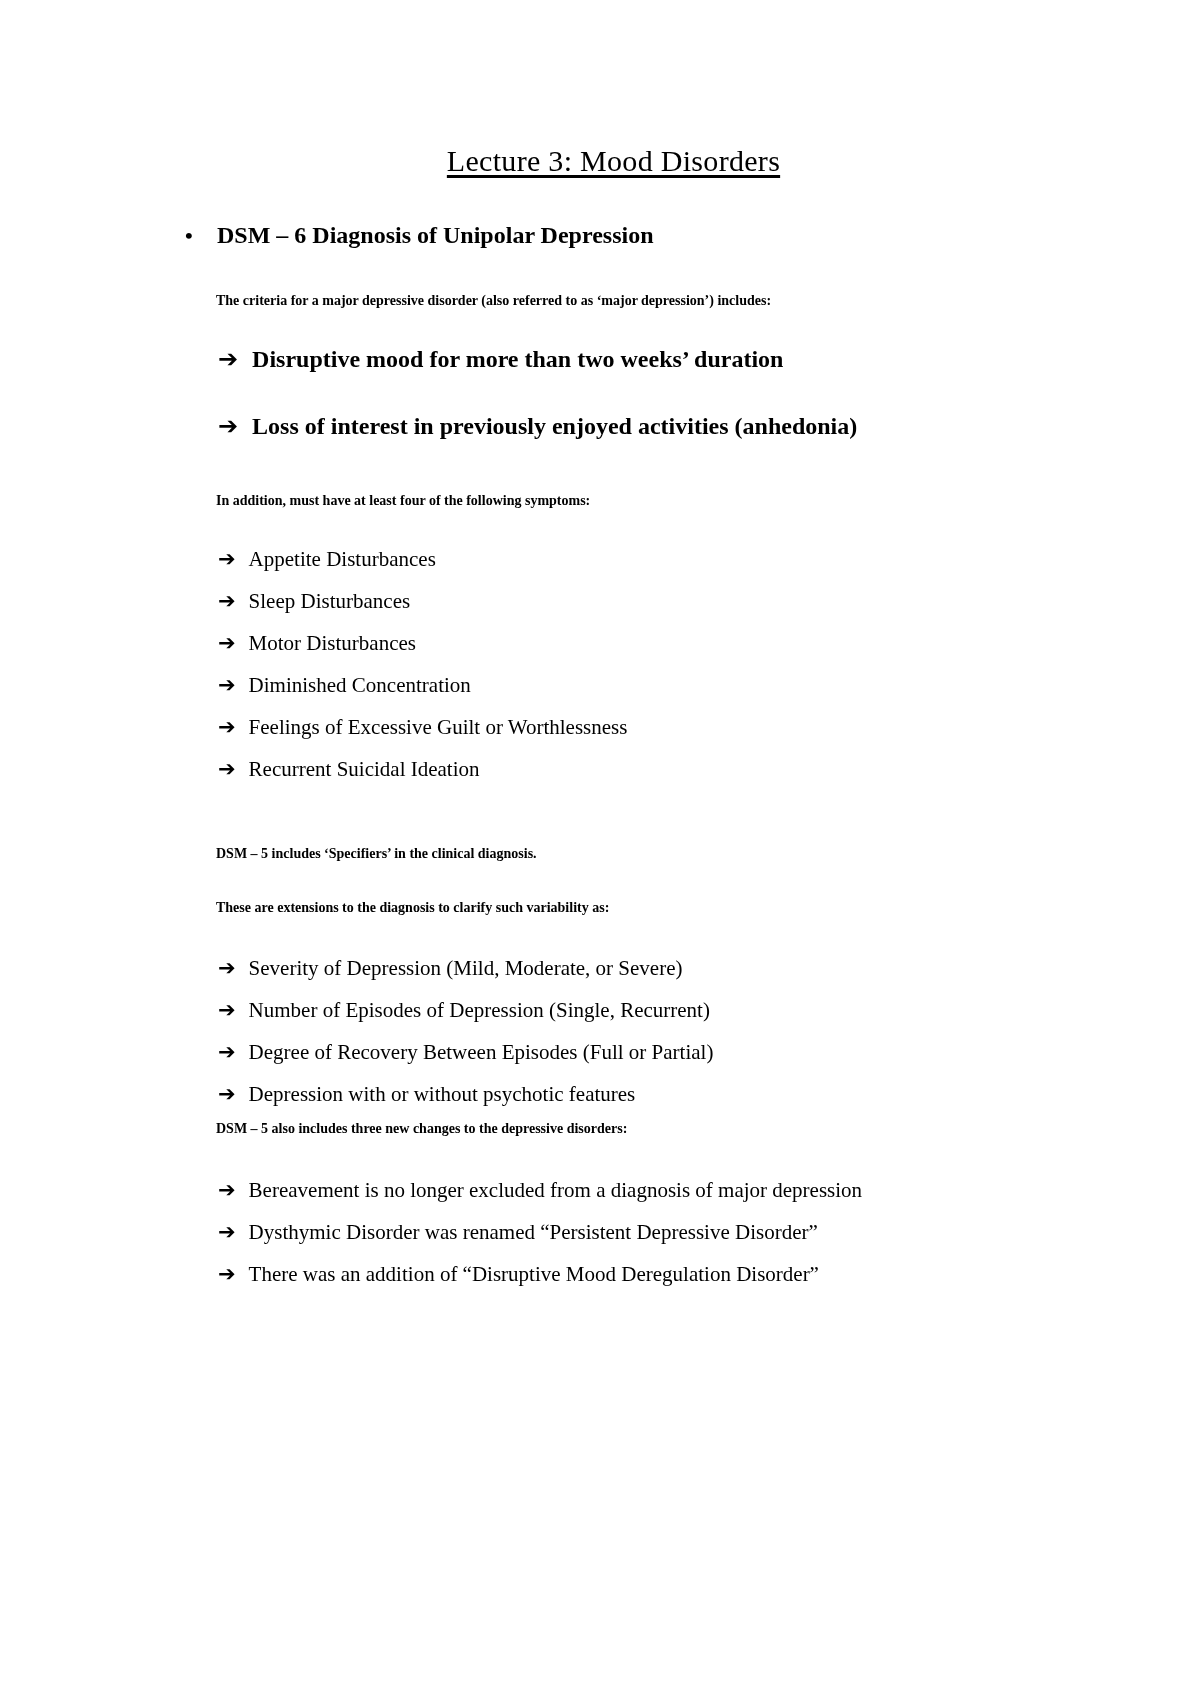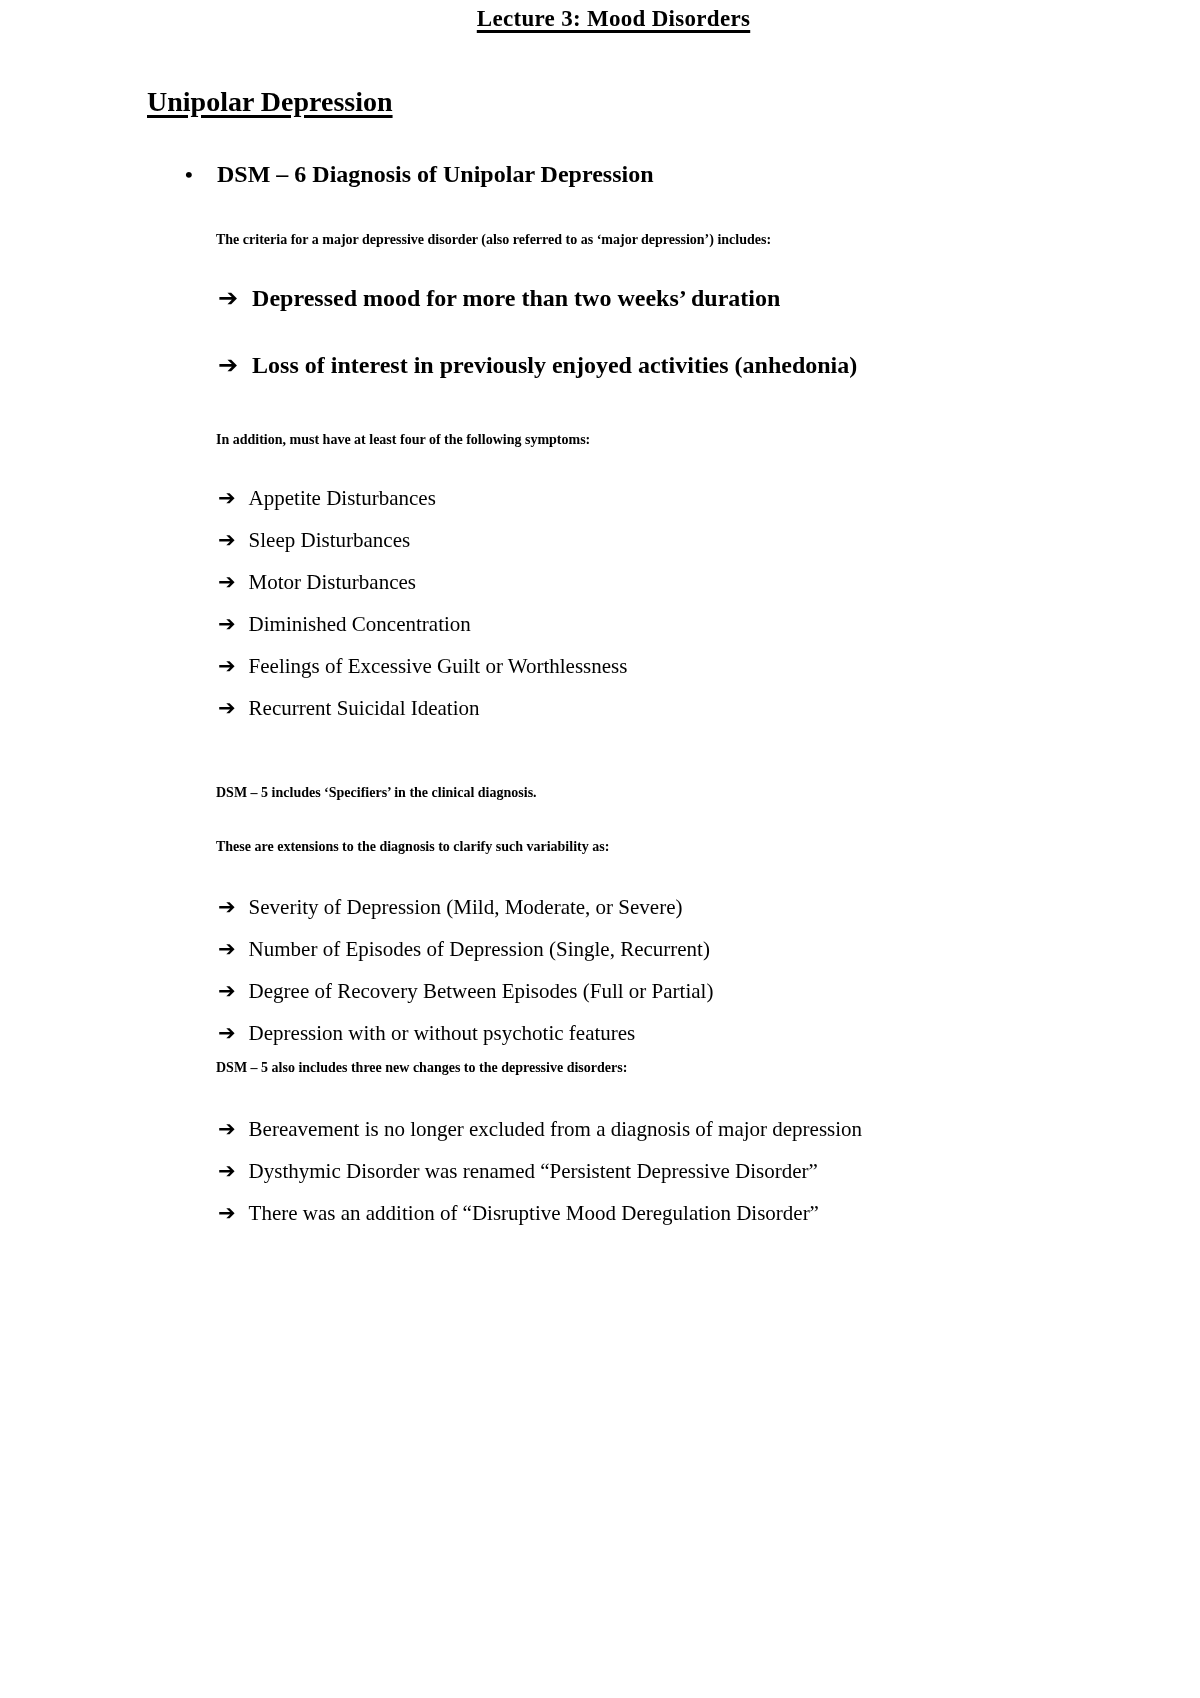--- a/index.html
+++ b/index.html
@@ -15,22 +15,23 @@
     height: 1698px;
     background: #ffffff;
     overflow: hidden;
   }
   .content {
     padding-left: 147px;
     padding-right: 120px;
   }
   
   .doc-title {
-    font-size: 23px;
-    font-weight: bold;
+    margin-top: 142px;
+    font-size: 30px;
+    font-weight: normal;
     line-height: 38px;
     text-align: center;
     text-decoration: underline;
     text-decoration-thickness: 3px;
     text-underline-offset: 4px;
     letter-spacing: 0.3px;
   }
   
   .section-heading {
     margin-top: 47px;
@@ -107,32 +108,31 @@
   .changes-list { margin-top: 27px; }
 </style>
 </head>
 <body>
 
 <div class="page">
   <div class="content">
 
     <div class="doc-title">Lecture 3: Mood Disorders</div>
 
-    <div class="section-heading">Unipolar Depression</div>
 
     <div class="topic-heading">
       <span class="bullet">•</span>
       <span>DSM – 6 Diagnosis of Unipolar Depression</span>
     </div>
 
     <p class="para-bold intro">The criteria for a major depressive disorder (also referred to as ‘major depression’) includes:</p>
 
     <div class="arrow-line-large crit-1">
       <span class="arrow">➔</span>
-      <span>Depressed mood for more than two weeks’ duration</span>
+      <span>Disruptive mood for more than two weeks’ duration</span>
     </div>
 
     <div class="arrow-line-large crit-2">
       <span class="arrow">➔</span>
       <span>Loss of interest in previously enjoyed activities (anhedonia)</span>
     </div>
 
     <p class="para-bold in-addition">In addition, must have at least four of the following symptoms:</p>
 
     <ul class="arrow-list symptoms-list">

